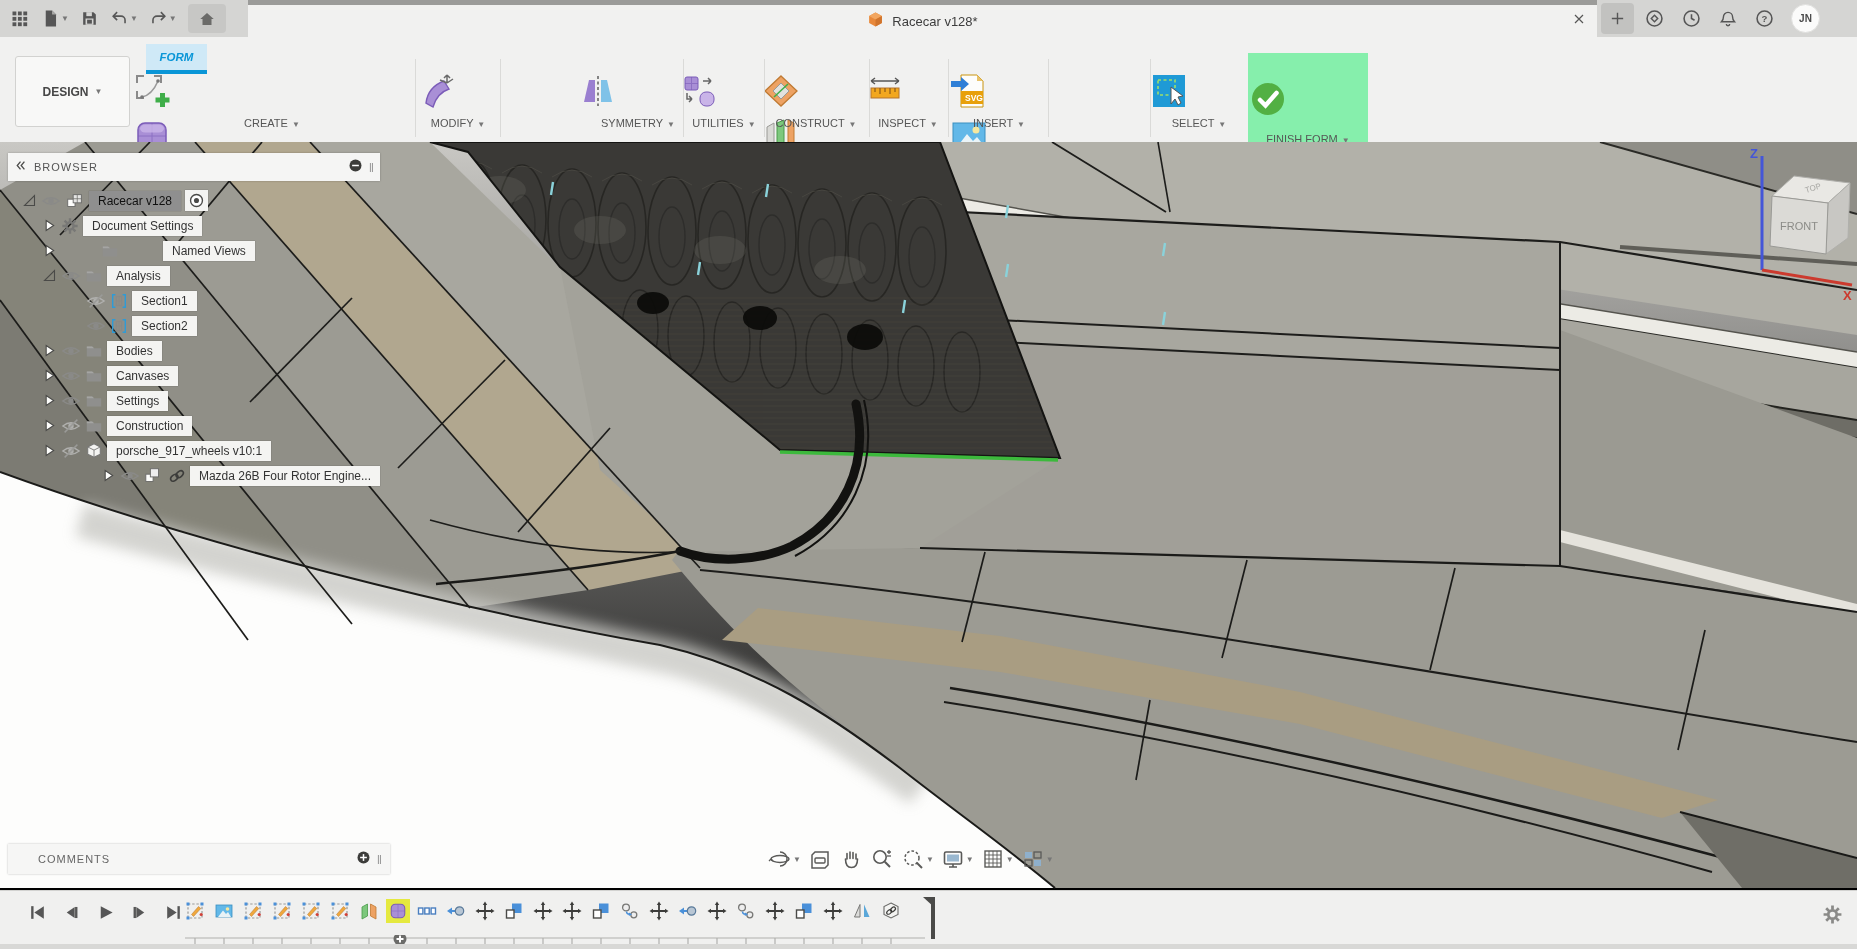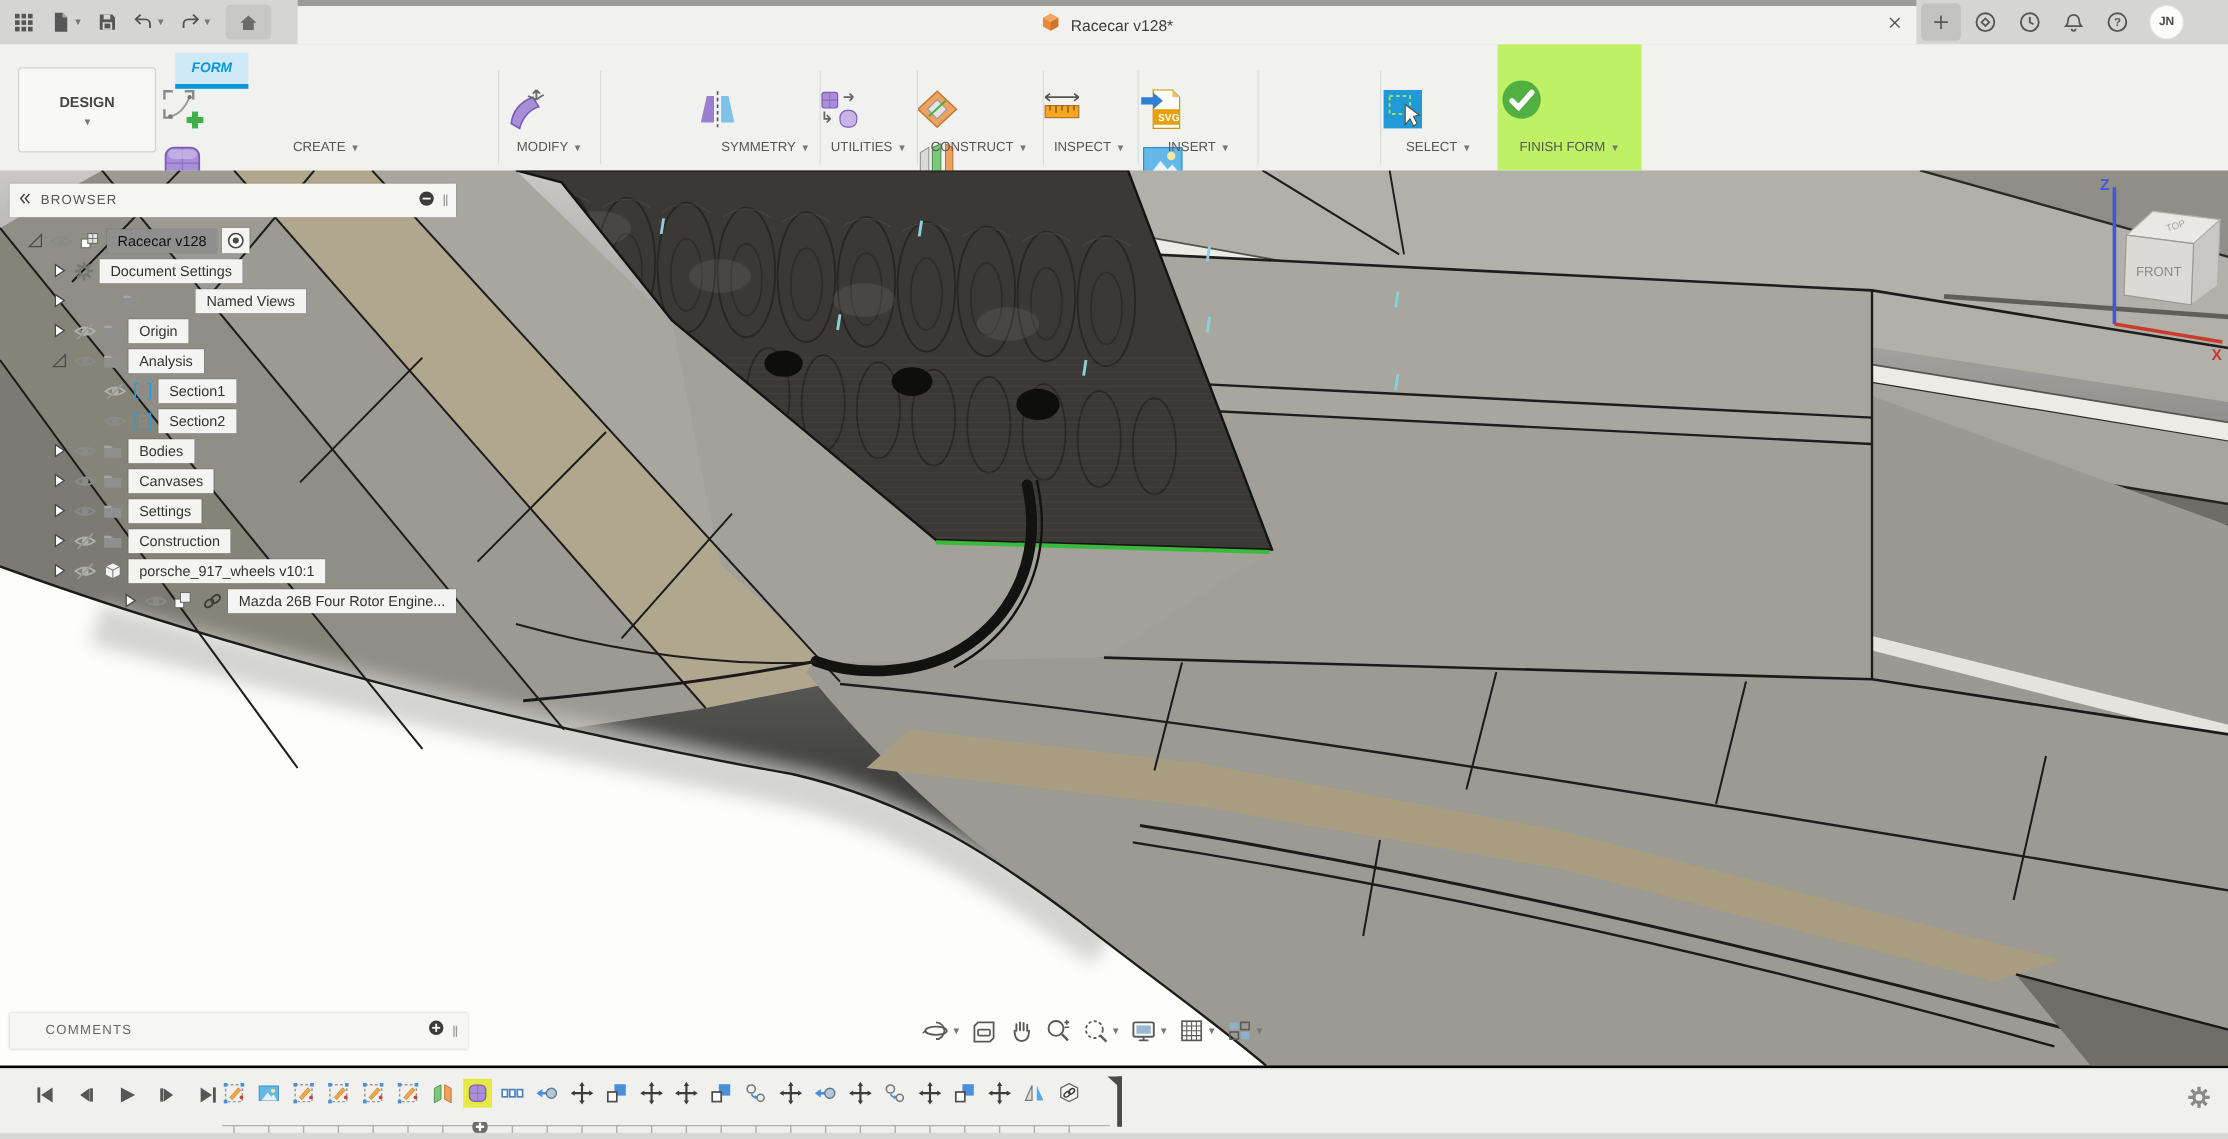--- a/index.html
+++ b/index.html
@@ -15,29 +15,29 @@
            border-top:5px solid #9b9b99;display:flex;align-items:center;justify-content:center;gap:8px;}
   .doc-title{font-size:13px;color:#3c3c3c;}
   .tab-close{position:absolute;left:1568px;top:8px;width:22px;height:22px;display:flex;align-items:center;justify-content:center;}
   .newtab-btn{position:absolute;left:1601px;top:3px;width:33px;height:31px;background:#c2c2c0;border-radius:4px;display:flex;align-items:center;justify-content:center;}
   .tb-right{position:absolute;left:1644px;top:0;height:37px;display:flex;align-items:center;gap:16px;}
   .avatar{width:27px;height:27px;border-radius:50%;background:#fbfbfa;display:flex;align-items:center;justify-content:center;
           font-size:10px;font-weight:bold;color:#4a4a4a;border:1px solid #e0e0de;}
   
   .ribbon{position:absolute;left:0;top:37px;width:1857px;height:105px;background:#f1f1f0;border-bottom:1px solid #cfcfcd;}
   .design-btn{position:absolute;left:15px;top:19px;width:113px;height:69px;background:#f8f8f7;border:1px solid #d2d2d0;
-              border-radius:3px;display:flex;align-items:center;justify-content:center;font-size:12px;font-weight:bold;color:#474747;gap:5px;flex-direction:column;}
+              border-radius:3px;display:flex;align-items:center;justify-content:center;font-size:12px;font-weight:bold;color:#474747;gap:5px;}
   .form-tab{position:absolute;left:146px;top:7px;width:61px;height:26px;background:#cfe9f7;color:#0a96d7;
             font-size:11.5px;font-weight:bold;display:flex;align-items:center;justify-content:center;font-style:italic;}
   .form-underline{position:absolute;left:146px;top:33px;width:61px;height:4px;background:#0a96d7;}
   .rgroup{position:absolute;top:0;height:105px;}
   .gicons{position:absolute;left:0;right:0;top:34px;display:flex;justify-content:center;gap:4px;flex-direction:column;}
   .glabel{position:absolute;left:0;right:0;top:80px;text-align:center;font-size:11px;color:#565656;white-space:nowrap;}
   .rsep{position:absolute;top:22px;height:78px;width:1px;background:#dadad8;}
-  .finish-block{position:absolute;left:1248px;top:0;width:120px;height:105px;background:#bef264;}
+  .finish-block{position:absolute;left:1248px;top:16px;width:120px;height:105px;background:#86efac;}
   .finish-block .gicons{top:26px;}
   
   .canvas{position:absolute;left:0;top:142px;width:1857px;height:748px;}
   #scene{position:absolute;left:0;top:0;}
   
   .browser{position:absolute;left:8px;top:11px;width:372px;font-size:12px;}
   .b-head{height:28px;background:#f5f5f4;display:flex;align-items:center;padding:0 6px;box-shadow:0 0 2px rgba(0,0,0,.25);}
   .b-title{letter-spacing:1px;font-size:11px;color:#555;margin-left:7px;flex:1;}
   .grip{color:#9a9a9a;font-size:13px;margin-left:6px;}
   .b-rows{margin-top:7px;}
@@ -611,41 +611,20 @@
               <svg viewBox="0 0 20 20" width="18" height="18" xmlns="http://www.w3.org/2000/svg">
                 <path d="M2 5h6l2 2h8v9H2z" fill="#8f8f8d"></path>
                 <path d="M2 5h6l2 2H2z" fill="#a5a5a3"></path>
               </svg>
             </span>
             <span class="lbl">Named Views</span>
           </div>
           <div class="brow" style="padding-left: 34px;">
             <span class="tb-ic">
               <svg viewBox="0 0 18 18" width="15" height="15" xmlns="http://www.w3.org/2000/svg">
-                <polygon points="5,3 14,9 5,15" fill="#fdfdfb" stroke="#4a4a48" stroke-width="1.3"></polygon>
-              </svg>
-            </span>
-            <span class="tb-ic">
-              <svg viewBox="0 0 22 20" width="20" height="20" xmlns="http://www.w3.org/2000/svg">
-                <path d="M2 10 Q11 3 20 10 Q11 17 2 10Z" fill="none" stroke="#b0b0ae" stroke-width="1.5"></path>
-                <circle cx="11" cy="10" r="3" fill="#b0b0ae"></circle>
-                <path d="M4 17L18 3" stroke="#9a9a98" stroke-width="1.6"></path>
-              </svg>
-            </span>
-            <span class="tb-ic">
-              <svg viewBox="0 0 20 20" width="18" height="18" xmlns="http://www.w3.org/2000/svg">
-                <path d="M2 5h6l2 2h8v9H2z" fill="#8f8f8d"></path>
-                <path d="M2 5h6l2 2H2z" fill="#a5a5a3"></path>
-              </svg>
-            </span>
-            <span class="lbl">Origin</span>
-          </div>
-          <div class="brow" style="padding-left: 34px;">
-            <span class="tb-ic">
-              <svg viewBox="0 0 18 18" width="15" height="15" xmlns="http://www.w3.org/2000/svg">
                 <polygon points="3,15 15,15 15,3" fill="none" stroke="#4a4a48" stroke-width="1.3"></polygon>
               </svg>
             </span>
             <span class="tb-ic">
               <svg viewBox="0 0 22 20" width="20" height="20" xmlns="http://www.w3.org/2000/svg">
                 <path d="M2 10 Q11 3 20 10 Q11 17 2 10Z" fill="none" stroke="#8a8a88" stroke-width="1.6"></path>
                 <circle cx="11" cy="10" r="3" fill="#8a8a88"></circle>
               </svg>
             </span>
             <span class="tb-ic">

